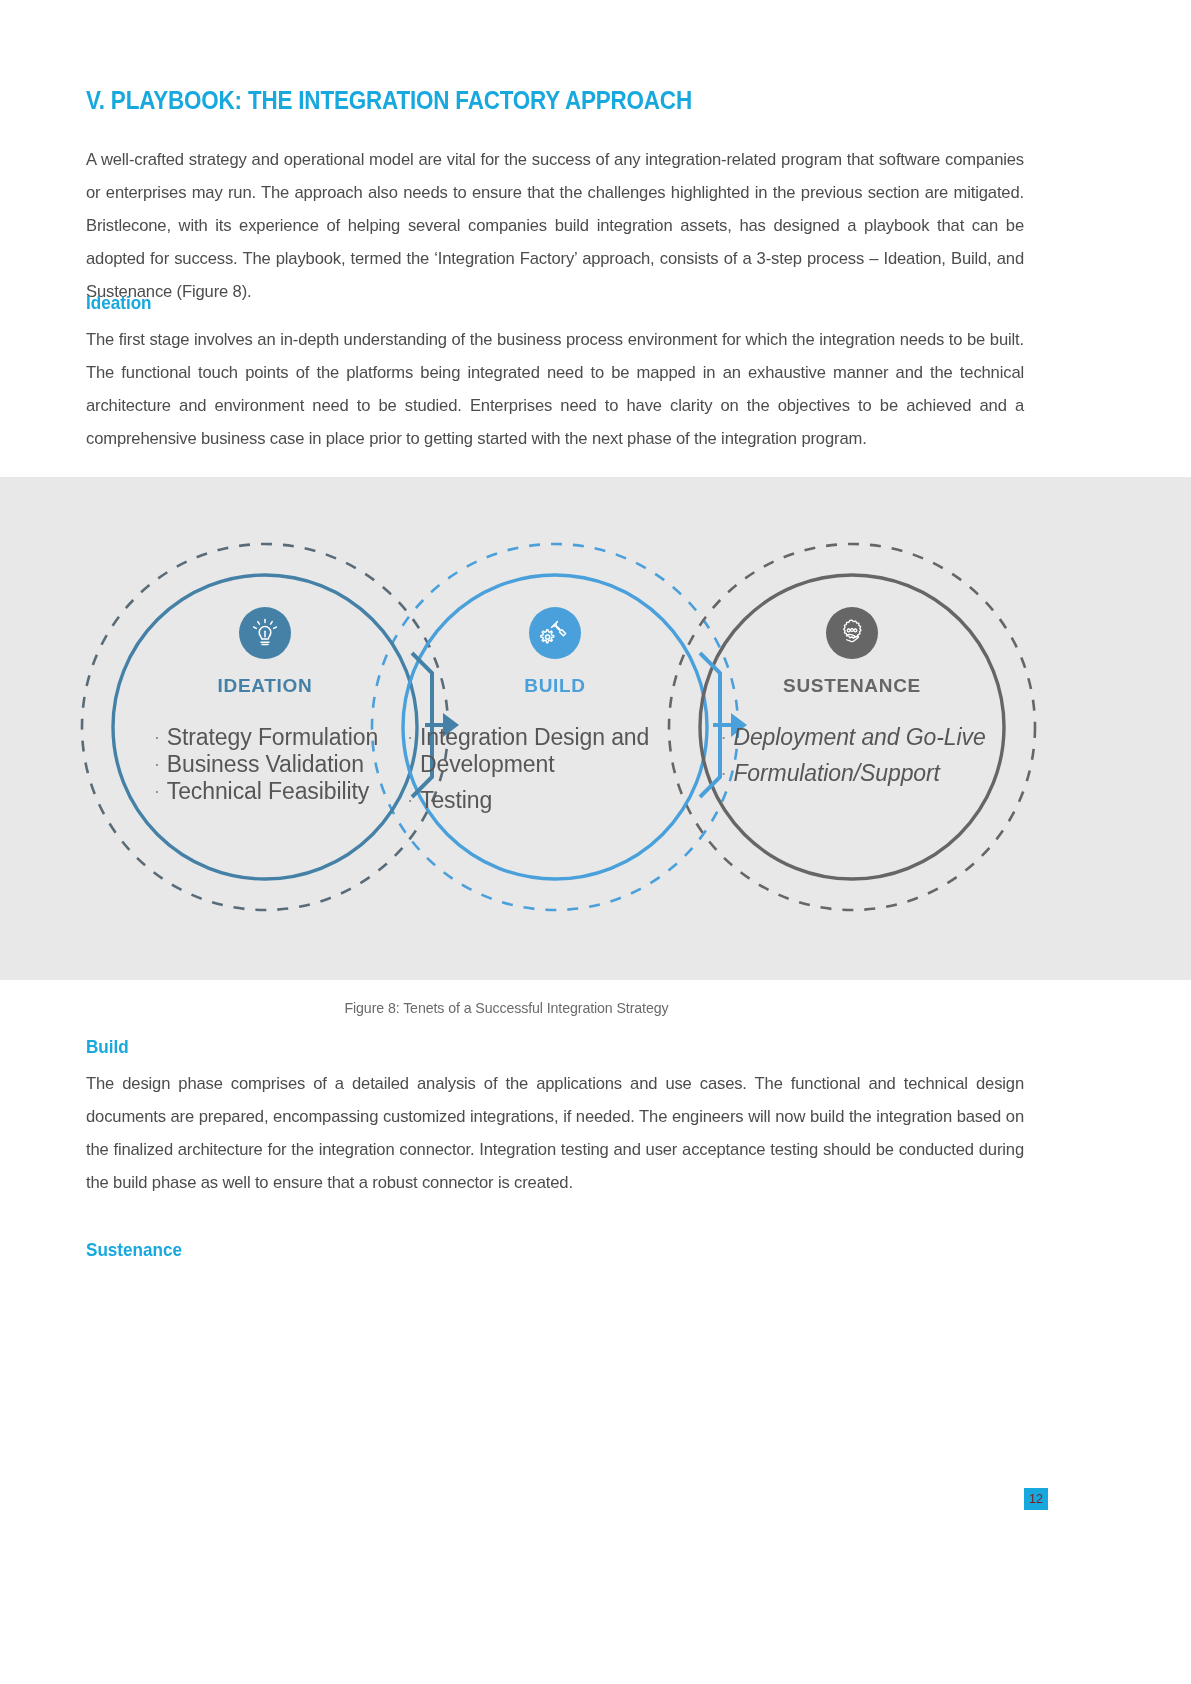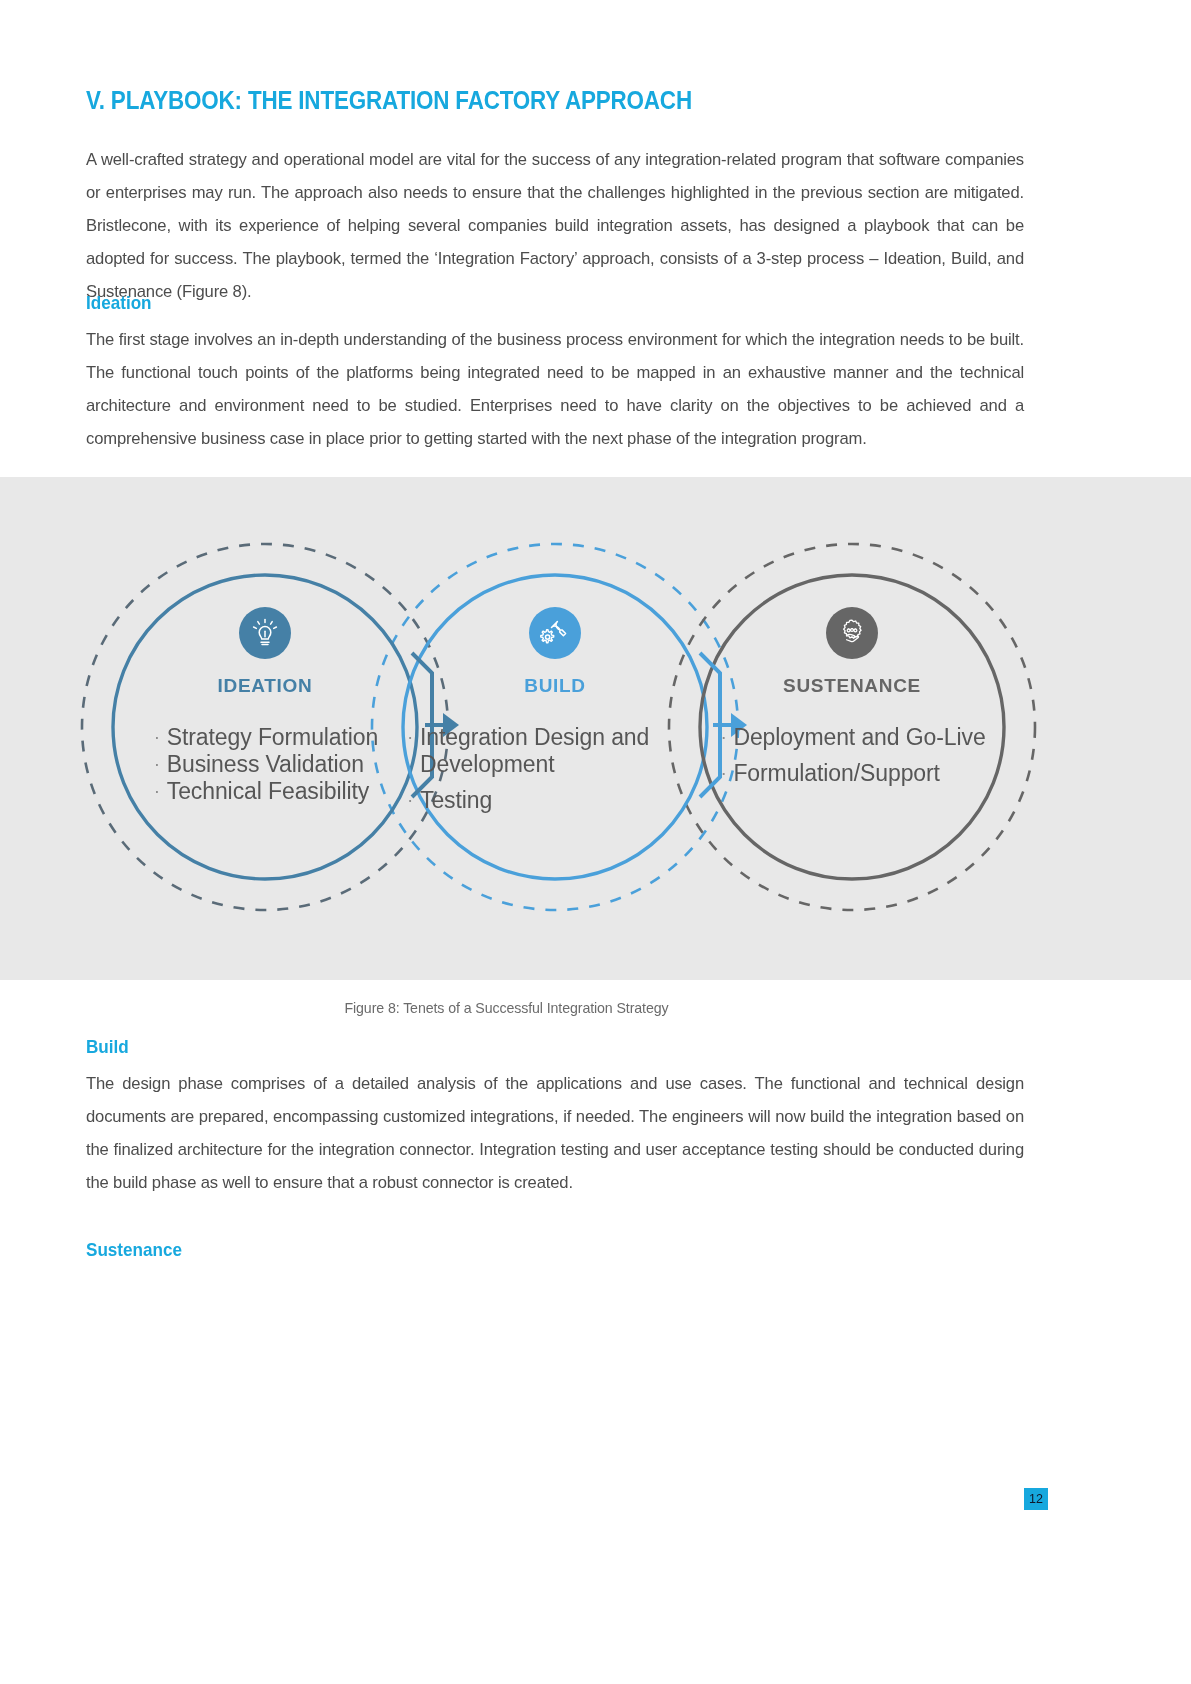--- a/index.html
+++ b/index.html
@@ -134,21 +134,21 @@
   }
 
   
   .page-num {
     position: absolute;
     left: 1024px;
     top: 1488px;
     width: 24px;
     height: 22px;
     background: #17A8DE;
-    color: #0f172a;
+    color: #7f1d1d;
     font-size: 12.5px;
     display: flex;
     align-items: center;
     justify-content: center;
   }
 </style>
 </head>
 <body>
 
 <div class="page">
@@ -239,21 +239,21 @@
         <g stroke="#ffffff" stroke-width="1.3" fill="none" stroke-linejoin="round" stroke-linecap="round">
           <path d="M16 3.2 l1.6 1.5 2.1 -0.7 0.9 2.0 2.2 0.2 0.0 2.2 1.9 1.1 -0.9 2.0 1.3 1.8 -1.6 1.5 0.5 2.1 -2.1 0.7 -0.5 2.2 -2.2 -0.2 -1.5 1.6 -1.8 -1.3 -2.0 0.9 -1.1 -1.9 -2.2 0.0 -0.2 -2.2 -2.0 -0.9 0.7 -2.1 -1.5 -1.6 1.5 -1.6 -0.7 -2.1 2.0 -0.9 0.2 -2.2 2.2 0.0 1.1 -1.9 z"></path>
           <path d="M12.6 12.0 a1.4 1.4 0 1 0 0.01 0 M16 11.6 a1.4 1.4 0 1 0 0.01 0 M19.4 12.0 a1.4 1.4 0 1 0 0.01 0"></path>
           <path d="M10.6 18.6 c1.2 -1.1 3.0 -1.4 4.6 -0.9 l3.0 0.9 c0.9 0.25 0.8 1.5 -0.2 1.6 l-2.6 0.2"></path>
           <path d="M18.0 20.4 l3.4 -1.4 c0.9 -0.35 1.6 0.75 0.85 1.4 l-4.1 3.4 c-0.9 0.75 -2.1 0.95 -3.2 0.55 l-4.35 -1.6"></path>
         </g>
       </svg>
     </div>
     <div class="node" style="left:702px; top:198px;">
       <div class="node-label" style="color:#666666;">SUSTENANCE</div>
-      <div style="margin-top:27px;">
+      <div style="margin-top:27px;font-style:italic;">
         <ul class="node-list">
           <li>Deployment and Go-Live</li>
           <li style="margin-top:9px;">Formulation/Support</li>
         </ul>
       </div>
     </div>
 
   </div>
 
   <div class="caption">Figure 8: Tenets of a Successful Integration Strategy</div>

